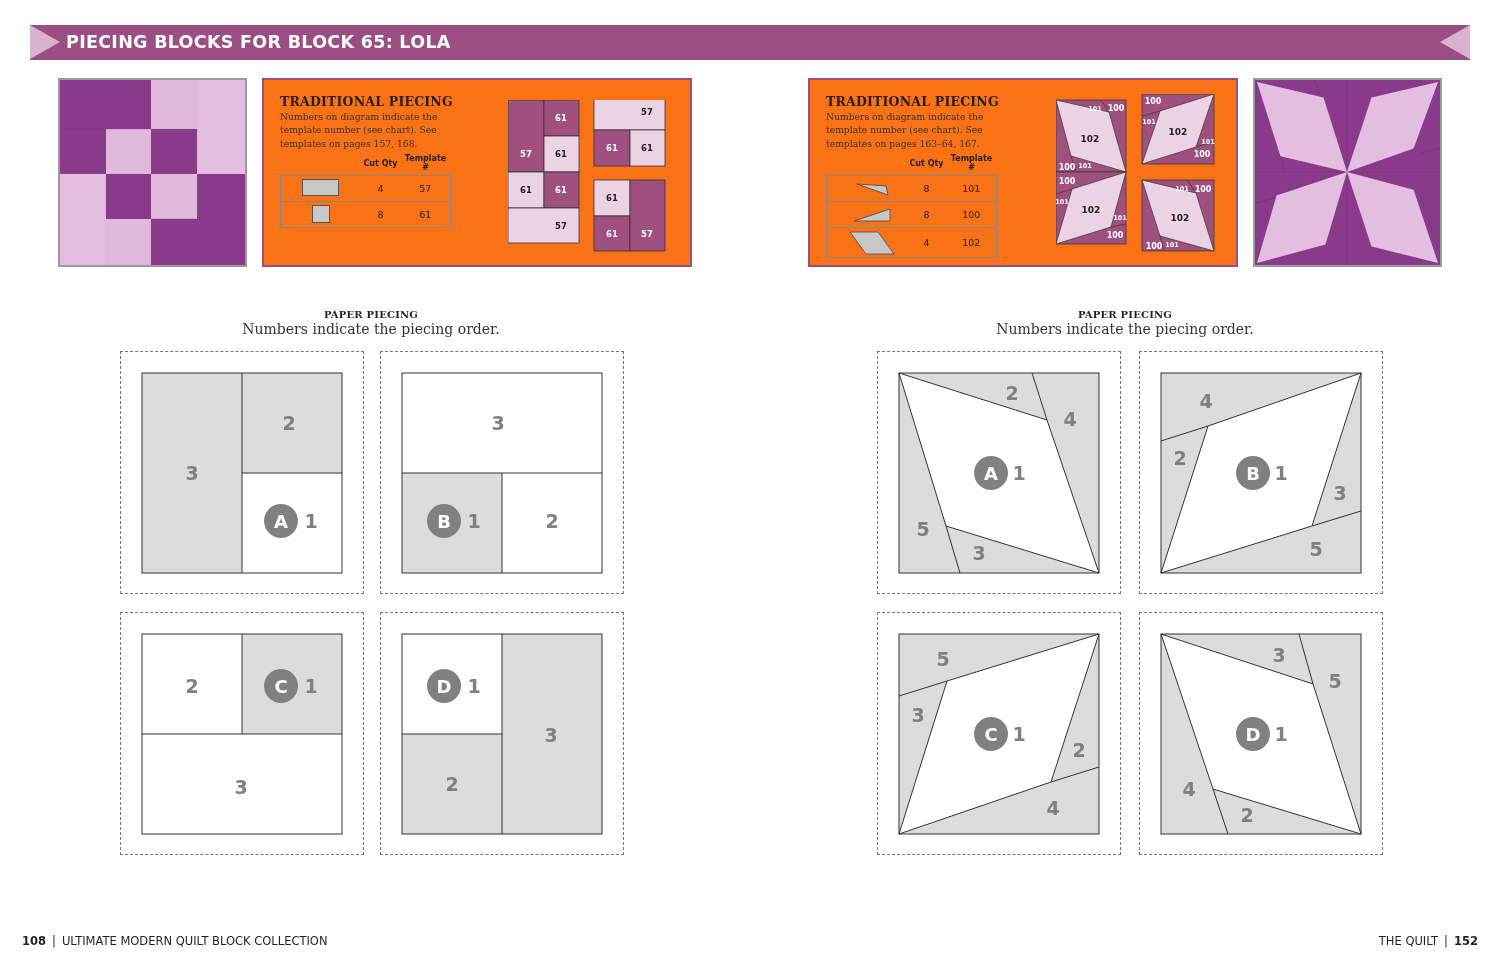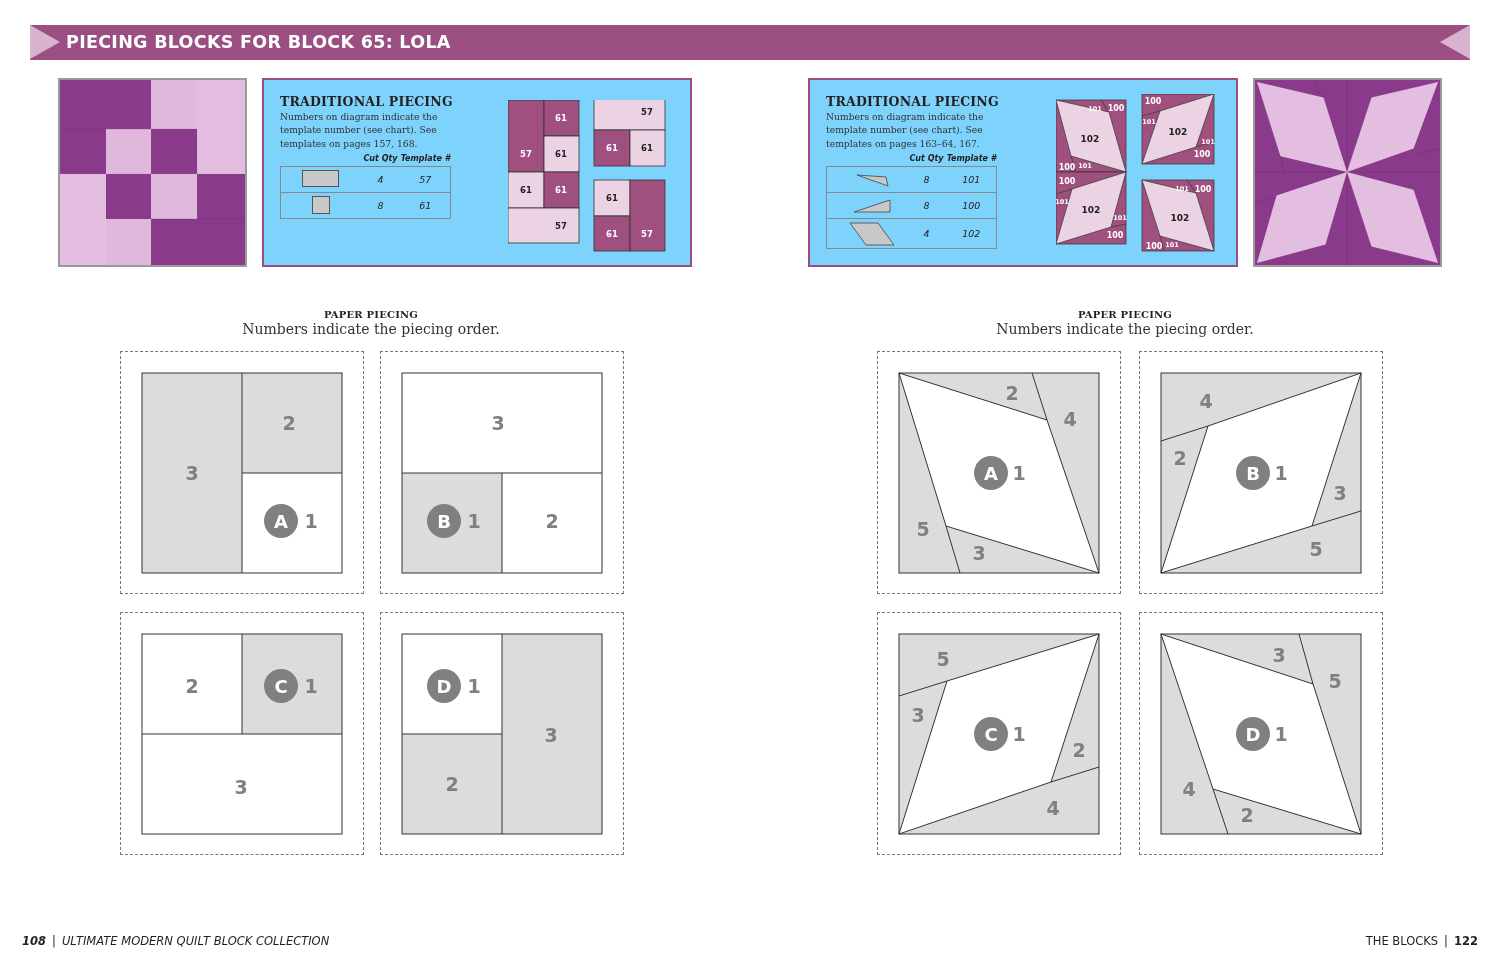--- a/index.html
+++ b/index.html
@@ -12,45 +12,45 @@
   .banner .tri { position: absolute; top: 0; width: 0; height: 0; border-top: 17.5px solid transparent; border-bottom: 17.5px solid transparent; }
   .banner.left .tri { left: 0; border-left: 30px solid #d9b2cf; }
   .banner.right .tri { right: 0; border-right: 30px solid #d9b2cf; }
   .banner .title { position: absolute; top: 0; line-height: 35px; color: #ffffff; font-family: "DejaVu Sans", sans-serif; font-size: 17.5px; letter-spacing: 0.3px; font-weight: 600; white-space: nowrap; }
   .banner.left .title { left: 36px; }
   .banner.right .title { right: 36px; }
 
   .photo { position: absolute; top: 78px; width: 189px; height: 189px; border: 2px solid #9a9a9a; overflow: hidden; }
   .photo svg { display: block; width: 100%; height: 100%; }
 
-  .trad { position: absolute; top: 78px; width: 430px; height: 189px; border: 2px solid #9a4e82; background: #7dd3fc; }
+  .trad { position: absolute; top: 78px; width: 430px; height: 189px; border: 2px solid #9a4e82; background: #f97316; }
   .trad-left { left: 262px; }
   .trad-right { left: 808px; }
   .trad .heading { position: absolute; left: 16px; top: 14px; font-family: "DejaVu Serif", serif; font-size: 12.5px; font-weight: bold; letter-spacing: 0.2px; }
   .trad .desc { position: absolute; left: 16px; top: 30px; width: 200px; font-family: "DejaVu Serif", serif; font-size: 9.2px; line-height: 13.4px; color: #333; }
-  .trad table { position: absolute; left: 16px; border-collapse: collapse; font-family: "DejaVu Sans", sans-serif; font-style: italic; }
+  .trad table { position: absolute; left: 16px; border-collapse: collapse; font-family: "DejaVu Sans", sans-serif; }
   .trad th { font-size: 8px; font-weight: bold; text-align: center; padding-bottom: 3px; }
   .trad td { border-top: 1.5px solid #888; border-bottom: 1.5px solid #888; height: 26px; font-size: 9.5px; text-align: center; }
   .trad tbody tr:first-child td { border-top: 1.5px solid #888; }
   .trad .tblbox { border: 1.5px solid #888; }
   .trad td.shape { width: 80px; }
   .trad td.qty { width: 40px; }
   .trad td.tpl { width: 50px; }
   .trad .diagram { position: absolute; }
   .trad .diagram svg { display: block; }
 
   .pp-heading { position: absolute; top: 309px; width: 300px; text-align: center; font-family: "DejaVu Serif", serif; }
   .pp-heading .t { font-size: 10px; font-weight: bold; letter-spacing: 0.2px; }
   .pp-heading .s { font-size: 14px; color: #333; margin-top: 1px; }
 
   .pp-cell { position: absolute; width: 244px; height: 243px; border: 1.5px dashed #777; }
   .pp-cell svg { position: absolute; left: 21px; top: 21px; width: 200px; height: 200px; overflow: visible; }
 
   .footer { position: absolute; top: 934px; font-family: "DejaVu Sans", sans-serif; font-size: 11.5px; color: #231f20; white-space: nowrap; }
-  .footer.left { left: 22px; font-style: italic; }
+  .footer.left { left: 22px; }
   .footer.right { right: 22px; }
   .footer b { font-weight: bold; }
   .footer .sep { margin: 0 6px; }
 </style>
 </head>
 <body>
 
 <div class="banner left">
   <div class="tri"></div>
   <div class="title">PIECING BLOCKS FOR BLOCK 65: LOLA</div>
@@ -398,14 +398,14 @@
     <text x="174" y="54" font-size="19" fill="#808080">5</text>
     <circle cx="92" cy="100" r="17" fill="#808080"></circle>
     <text x="92" y="107" font-size="18" fill="#fff">D</text>
     <text x="120" y="107" font-size="19" fill="#808080">1</text>
     <text x="28" y="162" font-size="19" fill="#808080">4</text>
     <text x="86" y="188" font-size="19" fill="#808080">2</text>
   </svg>
 </div>
 
 <div class="footer right">
-  <span>THE BLOCKS</span><span class="sep">|</span><b>122</b>
+  <span>THE QUILT</span><span class="sep">|</span><b>152</b>
 </div>
 
 </body></html>

